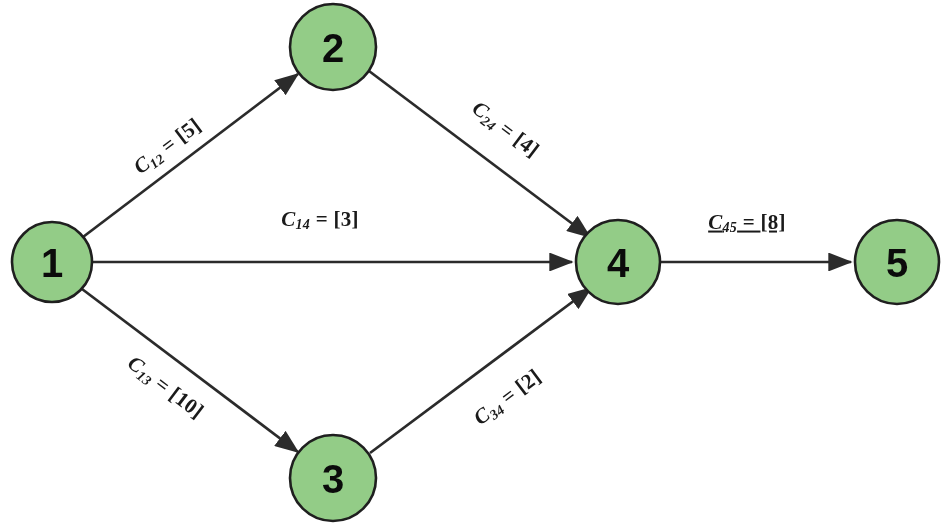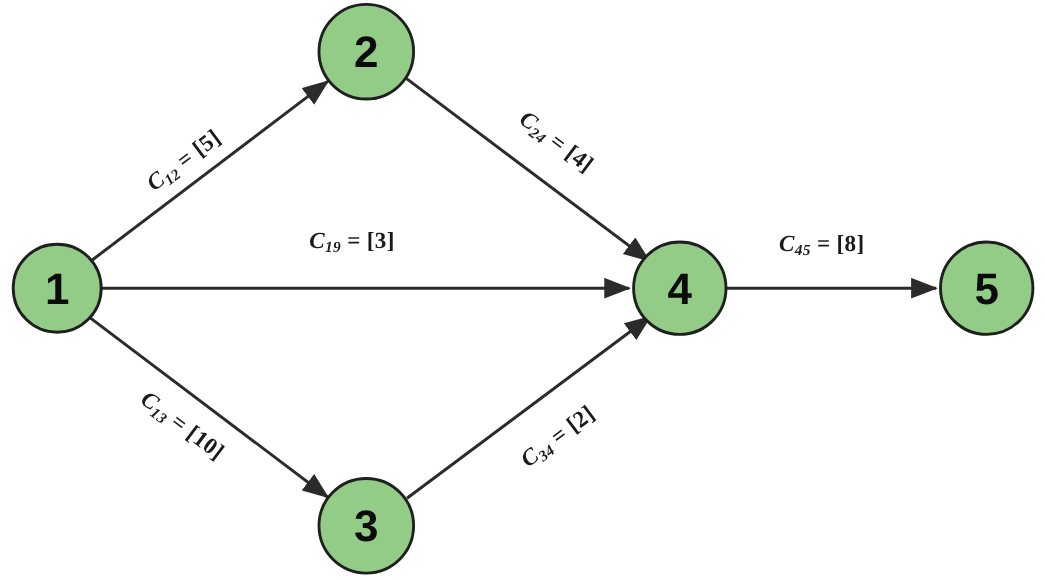--- a/index.html
+++ b/index.html
@@ -103,18 +103,18 @@
       </g>
       <g>
         <circle class="node-circle" cx="897" cy="262" r="42"></circle>
         <text class="node-label" x="897" y="263">5</text>
       </g>
     </g>
   </svg>
 
   <div class="edge-label" style="left: 168px; top: 147px; transform: translate(-50%, -50%) rotate(-37deg);">C<span class="sub">12</span><span class="eq">&nbsp;=&nbsp;</span><span class="eq">[5]</span></div>
   <div class="edge-label" style="left: 505px; top: 130px; transform: translate(-50%, -50%) rotate(37deg);">C<span class="sub">24</span><span class="eq">&nbsp;=&nbsp;</span><span class="eq">[4]</span></div>
-  <div class="edge-label" style="left: 320px; top: 220px; transform: translate(-50%, -50%) rotate(0deg);">C<span class="sub">19</span><span class="eq">&nbsp;=&nbsp;</span><span class="eq">[3]</span></div>
+  <div class="edge-label" style="left: 320px; top: 220px; transform: translate(-50%, -50%) rotate(0deg);">C<span class="sub">14</span><span class="eq">&nbsp;=&nbsp;</span><span class="eq">[3]</span></div>
   <div class="edge-label" style="left: 165px; top: 388px; transform: translate(-50%, -50%) rotate(37deg);">C<span class="sub">13</span><span class="eq">&nbsp;=&nbsp;</span><span class="eq">[10]</span></div>
   <div class="edge-label" style="left: 508px; top: 398px; transform: translate(-50%, -50%) rotate(-37deg);">C<span class="sub">34</span><span class="eq">&nbsp;=&nbsp;</span><span class="eq">[2]</span></div>
-  <div class="edge-label" style="left: 747px; top: 223px; transform: translate(-50%, -50%) rotate(0deg);">C<span class="sub">45</span><span class="eq">&nbsp;=&nbsp;</span><span class="eq">[8]</span></div>
+  <div class="edge-label" style="left: 747px; top: 223px; transform: translate(-50%, -50%) rotate(0deg); text-decoration: underline;">C<span class="sub">45</span><span class="eq">&nbsp;=&nbsp;</span><span class="eq">[8]</span></div>
 
 </div>
 
 </body></html>

